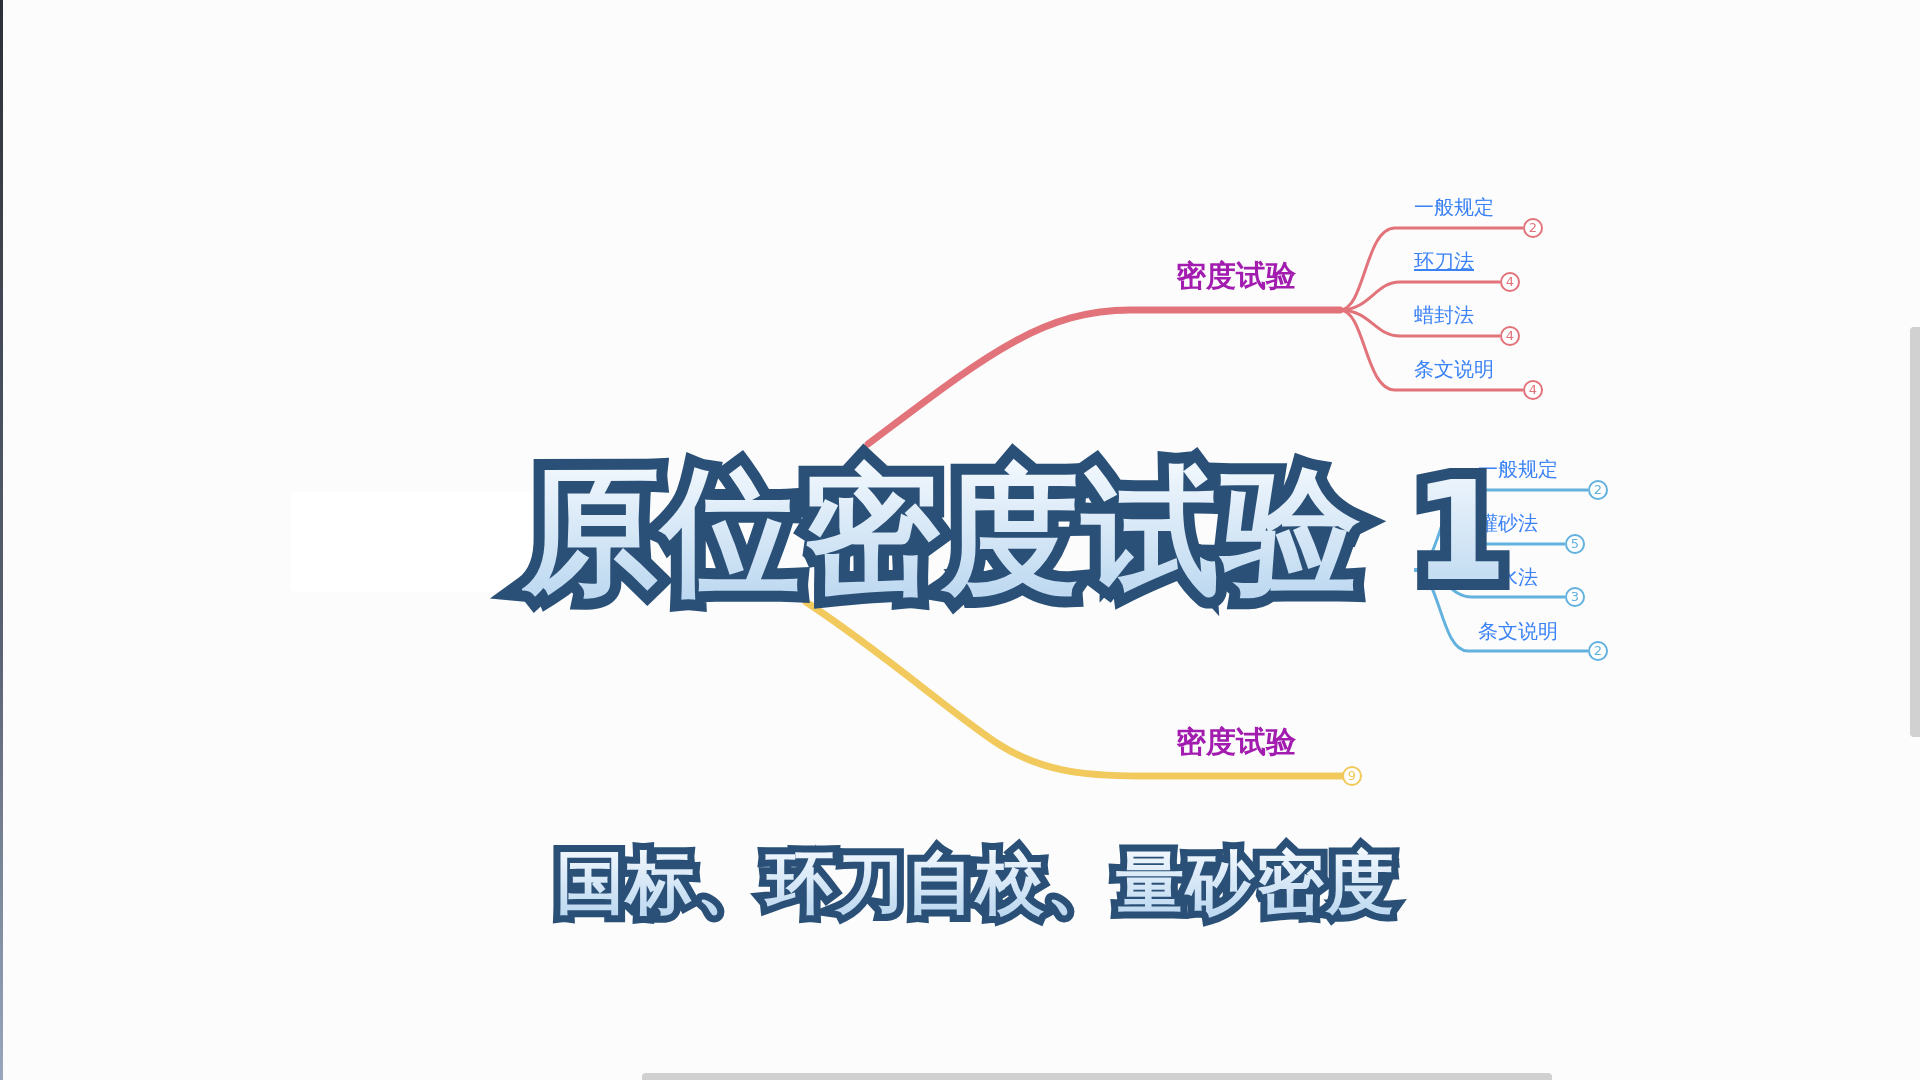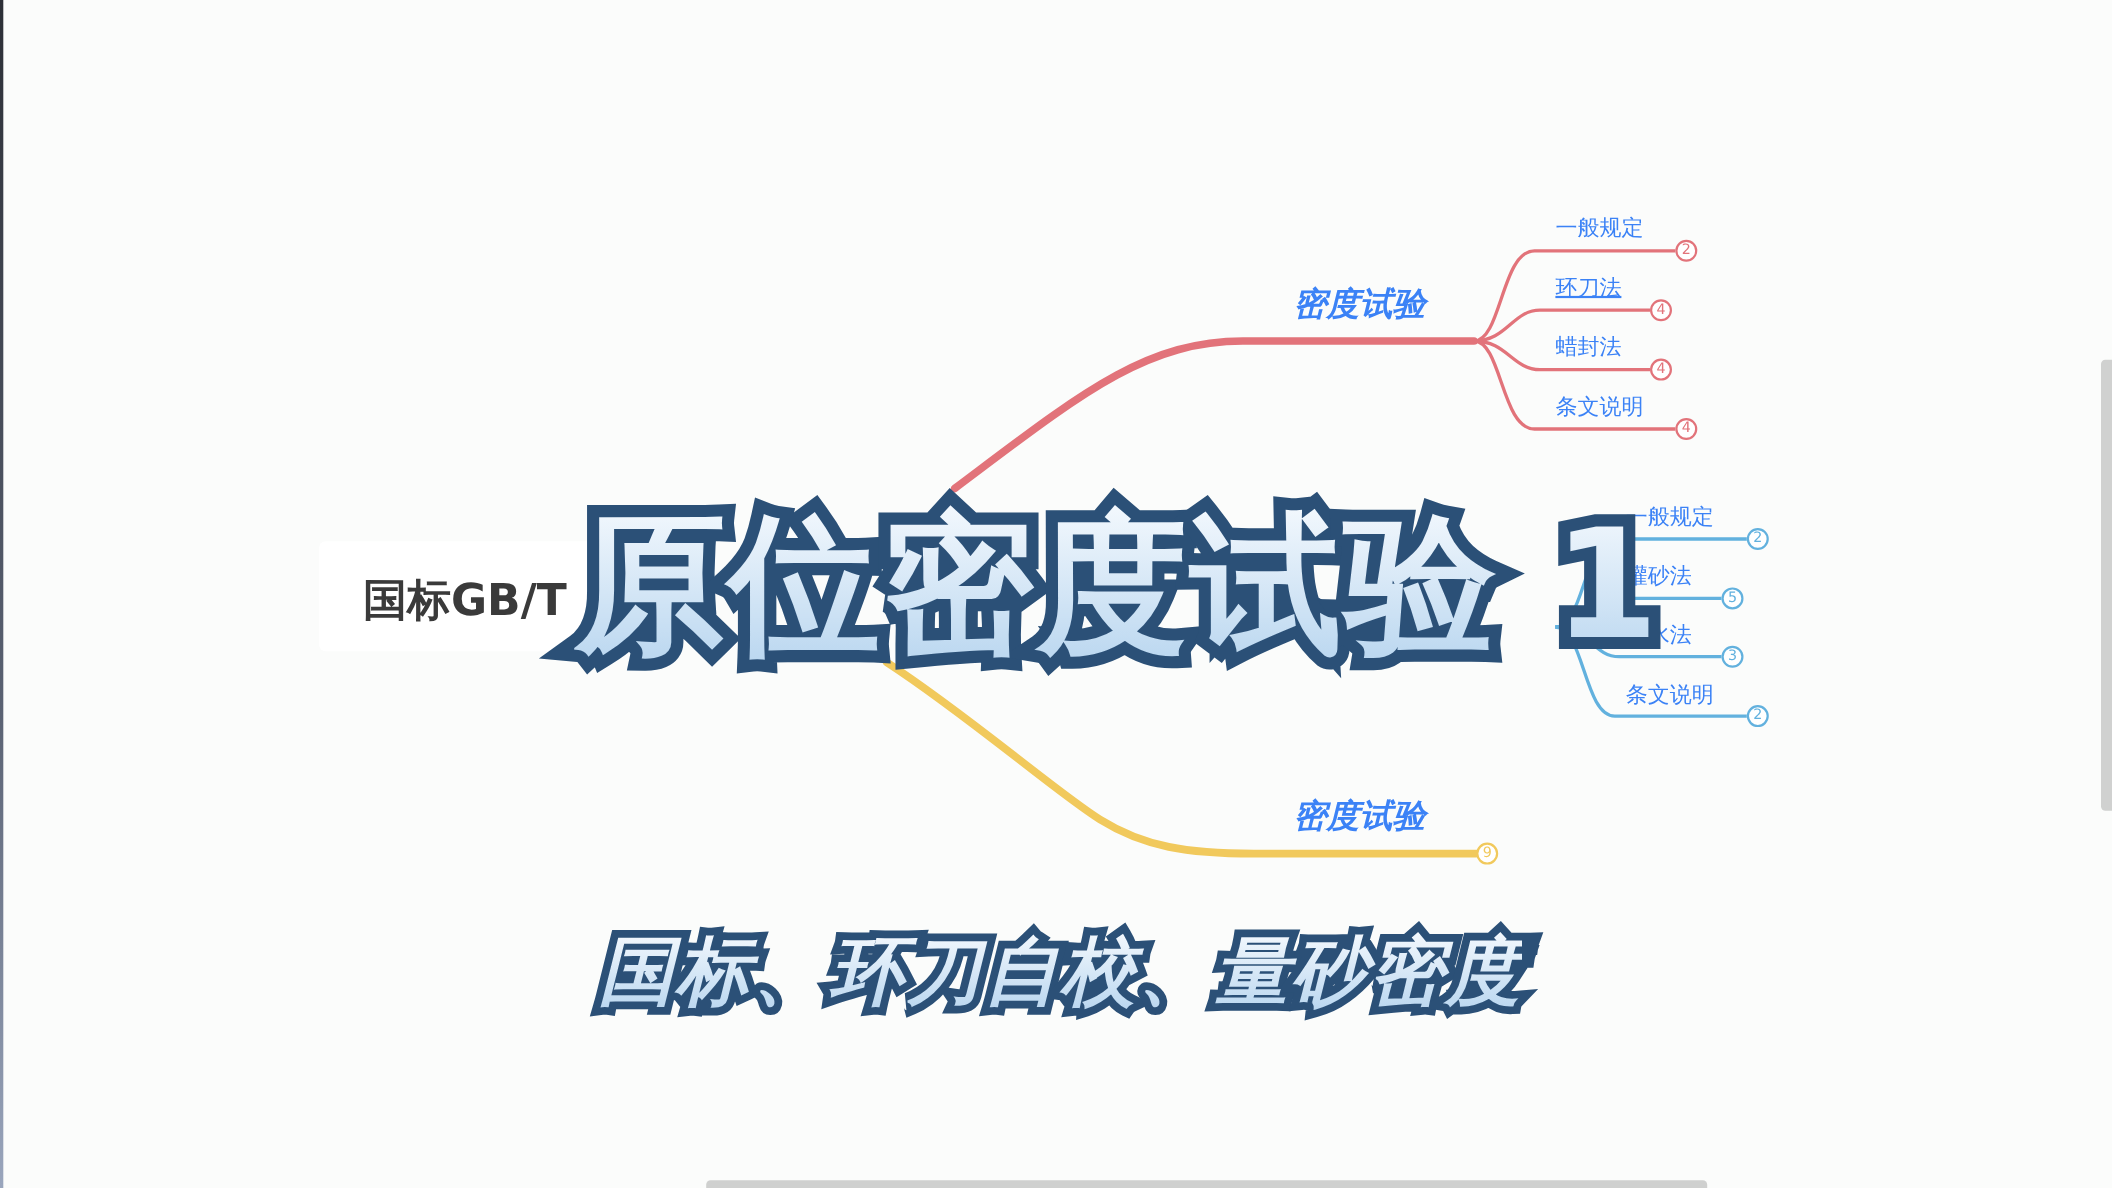--- a/index.html
+++ b/index.html
@@ -42,23 +42,22 @@
     position: absolute;
     left: 1310px; top: 518px;
     font-size: 30px;
     font-weight: bold;
     color: #3a3a3a;
   }
   .branch-label {
     position: absolute;
     font-size: 30px;
     font-weight: bold;
-    color: #3b82f6;
+    color: #a21caf;
     white-space: nowrap;
-    font-style: italic;
   }
   .leaf-label {
     position: absolute;
     font-size: 20px;
     color: #3b82f6;
     white-space: nowrap;
   }
   .badge {
     position: absolute;
     width: 20px; height: 20px;
@@ -82,21 +81,21 @@
     position: relative;
     background: linear-gradient(#f6fafe, #b7d5ef);
     -webkit-background-clip: text;
     background-clip: text;
     -webkit-text-fill-color: transparent;
   }
   .title-top { left: 486px; top: 108px; font-size: 84px; letter-spacing: 2px; }
   .title-top .stroke { -webkit-text-stroke: 16px #2b5077; }
   .title-main { left: 522px; top: 440px; font-size: 138px; letter-spacing: 2px; }
   .title-main .stroke { -webkit-text-stroke: 22px #2b5077; }
-  .title-sub { left: 544px; top: 838px; font-size: 68px; letter-spacing: 2px; font-style: italic; }
+  .title-sub { left: 556px; top: 838px; font-size: 68px; letter-spacing: 2px; }
   .title-sub .stroke { -webkit-text-stroke: 14px #2b5077; }
 
   .scroll-v {
     position: absolute;
     right: 0; top: 327px;
     width: 10px; height: 410px;
     background: #d0d1d0;
     border-radius: 4px 0 0 4px;
   }
   .scroll-h {
@@ -129,21 +128,20 @@
       <path d="M1414 570 C 1440 570, 1440 490, 1468 490 L 1588 490"></path>
       <path d="M1414 570 C 1445 570, 1448 544, 1472 544 L 1565 544"></path>
       <path d="M1414 570 C 1445 570, 1448 597, 1472 597 L 1565 597"></path>
       <path d="M1414 570 C 1440 570, 1440 651, 1468 651 L 1588 651"></path>
     </g>
 
     <path d="M806 602 C 880 650, 960 720, 1000 745 C 1040 770, 1080 776, 1140 776 L 1342 776" stroke="#f1c95c" stroke-width="7" fill="none" stroke-linecap="round"></path>
   </svg>
 
   <div class="root-node"></div>
-  <div class="root-label">国标GB/T</div>
   <div class="hidden-node-label">试</div>
 
   <div class="branch-label" style="left:1176px; top:256px;">密度试验</div>
   <div class="leaf-label" style="left:1414px; top:194px;">一般规定</div>
   <div class="badge red" style="left:1523px; top:218px;">2</div>
   <div class="leaf-label" style="left:1414px; top:248px;text-decoration:underline;">环刀法</div>
   <div class="badge red" style="left:1500px; top:272px;">4</div>
   <div class="leaf-label" style="left:1414px; top:302px;">蜡封法</div>
   <div class="badge red" style="left:1500px; top:326px;">4</div>
   <div class="leaf-label" style="left:1414px; top:356px;">条文说明</div>

